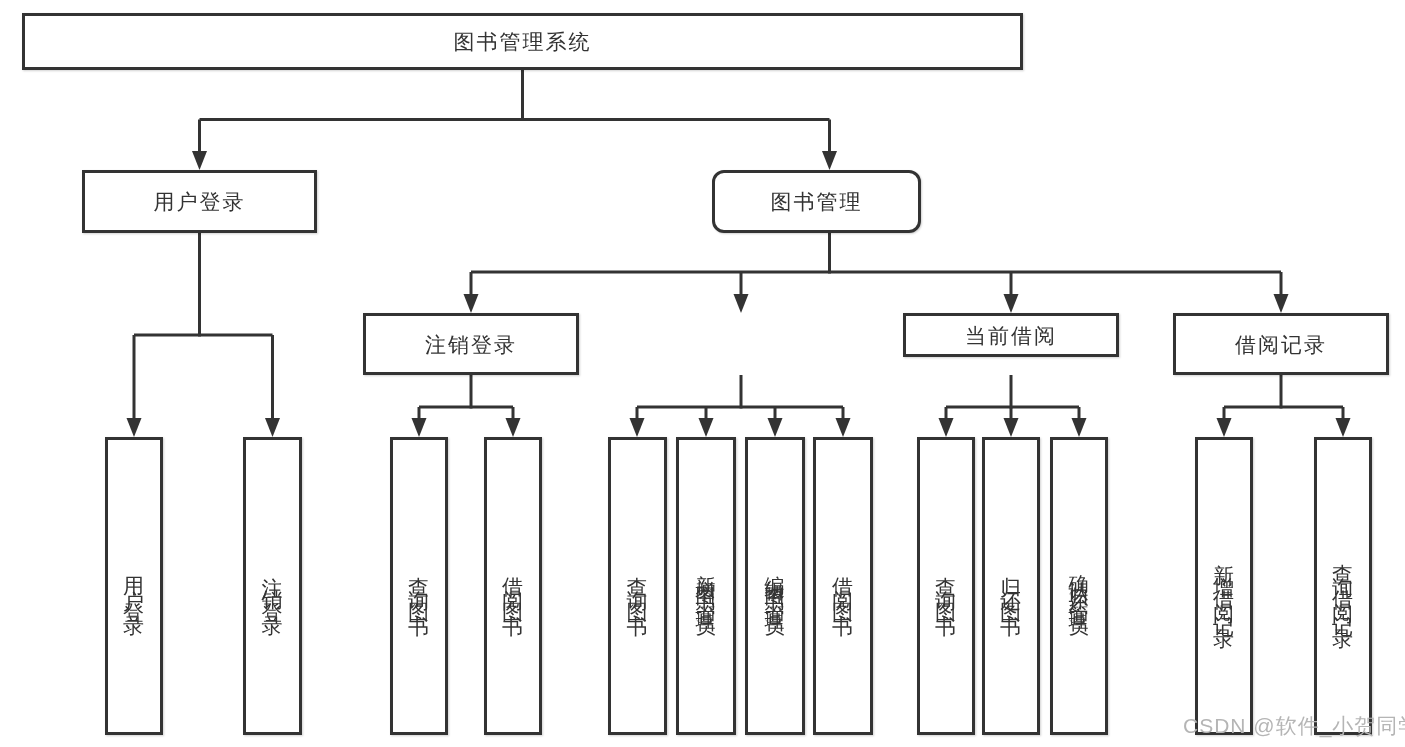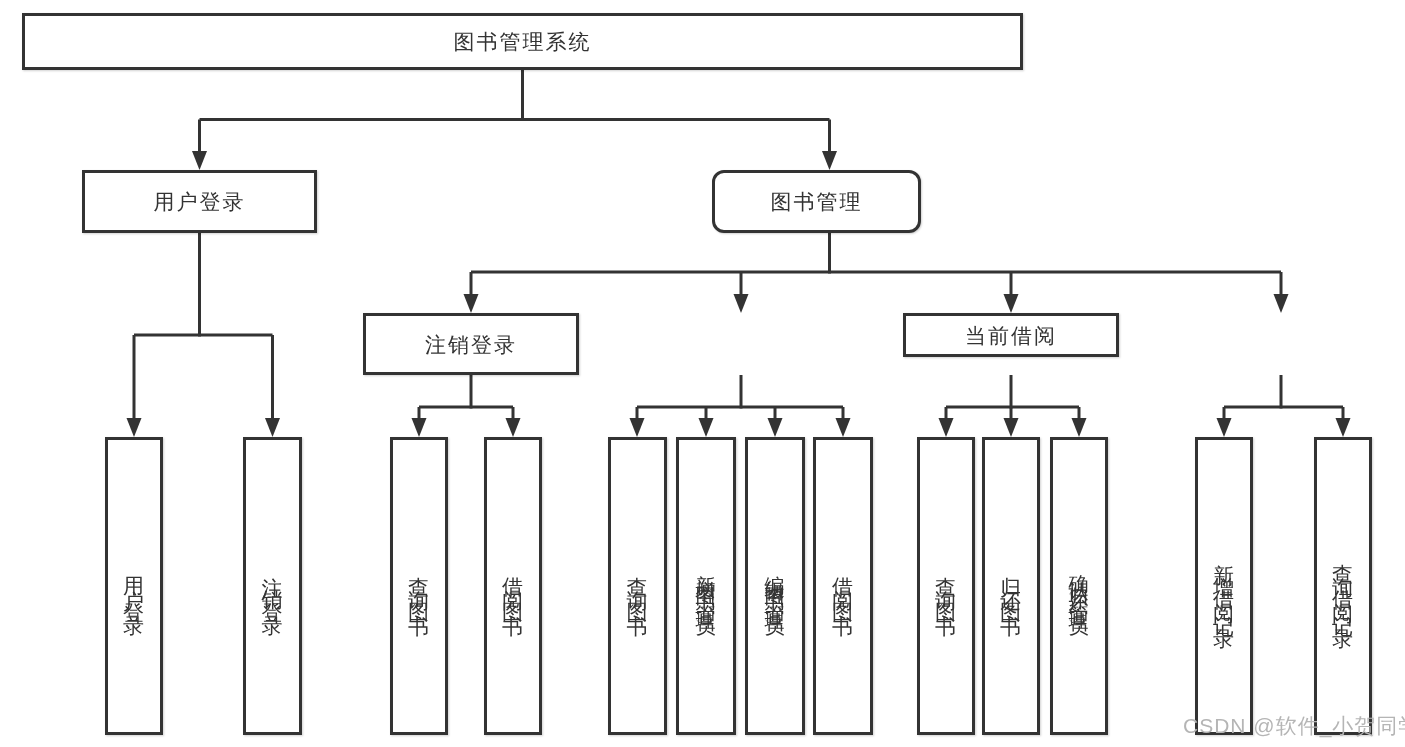--- a/index.html
+++ b/index.html
@@ -126,20 +126,23 @@
   <div class="node" style="left:712px;top:170px;width:209px;height:63px;border-radius:12px;">
     <span class="hlabel">图书管理</span>
   </div>
 
   <div class="node" style="left:363px;top:313px;width:216px;height:62px;">
     <span class="hlabel">注销登录</span>
   </div>
   <div class="node" style="left:903px;top:313px;width:216px;height:44px;">
     <span class="hlabel">当前借阅</span>
   </div>
+  <div class="node" style="left:1173px;top:313px;width:216px;height:62px;">
+    <span class="hlabel">借阅记录</span>
+  </div>
 
   <div class="node leaf" style="left:105px;top:437px;width:58px;height:298px;">
     <span class="vtext">用户登录</span>
   </div>
   <div class="node leaf" style="left:243px;top:437px;width:59px;height:298px;">
     <span class="vtext">注销登录</span>
   </div>
 
   <div class="node leaf" style="left:390px;top:437px;width:58px;height:298px;">
     <span class="vtext">查询图书</span>

